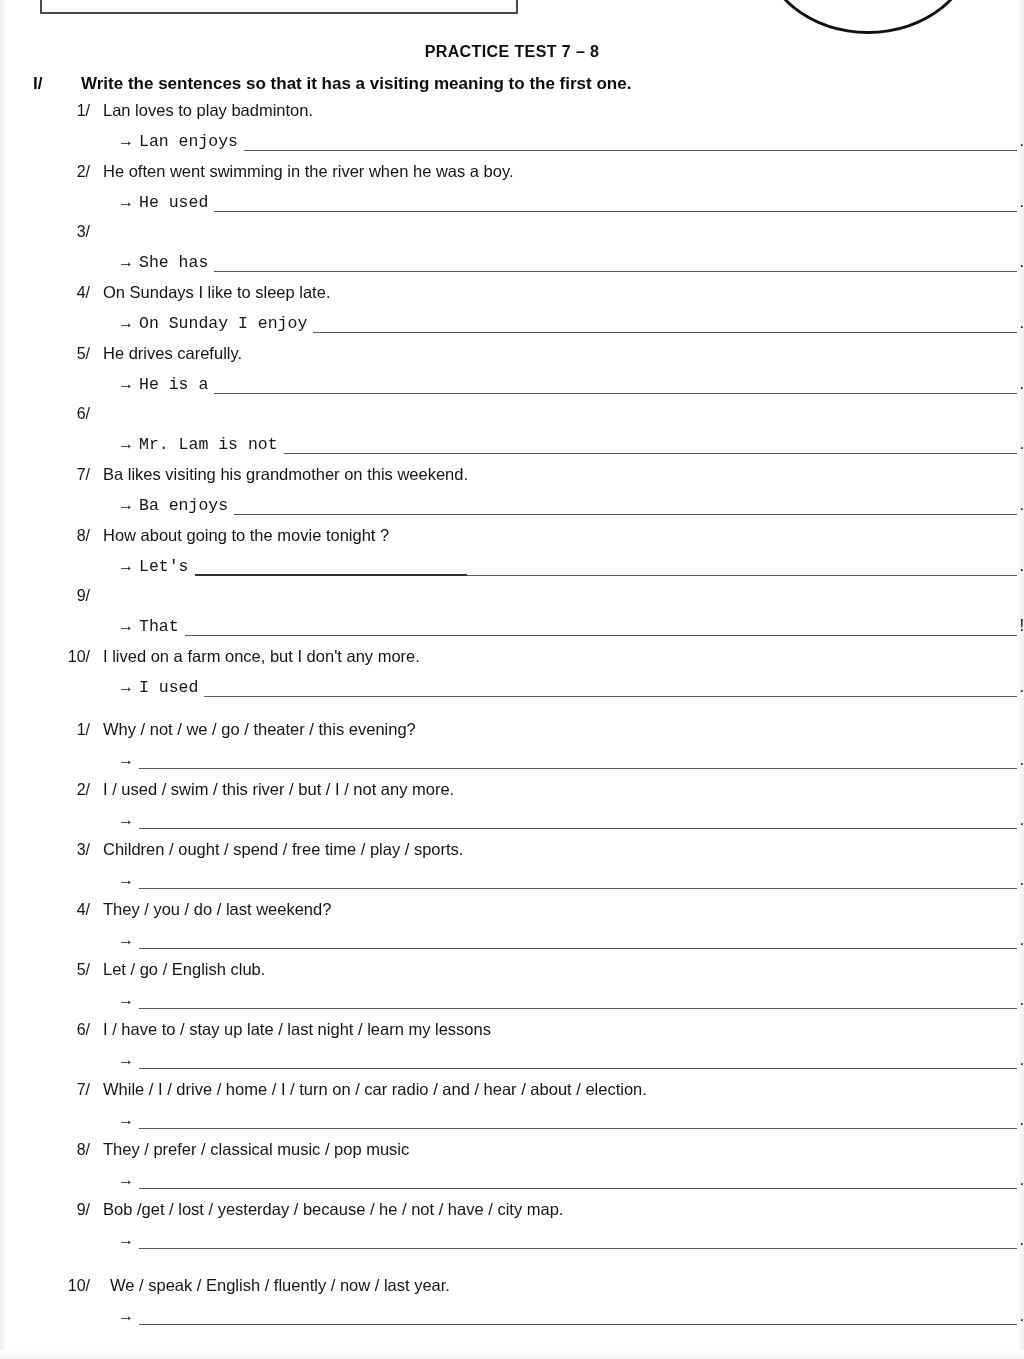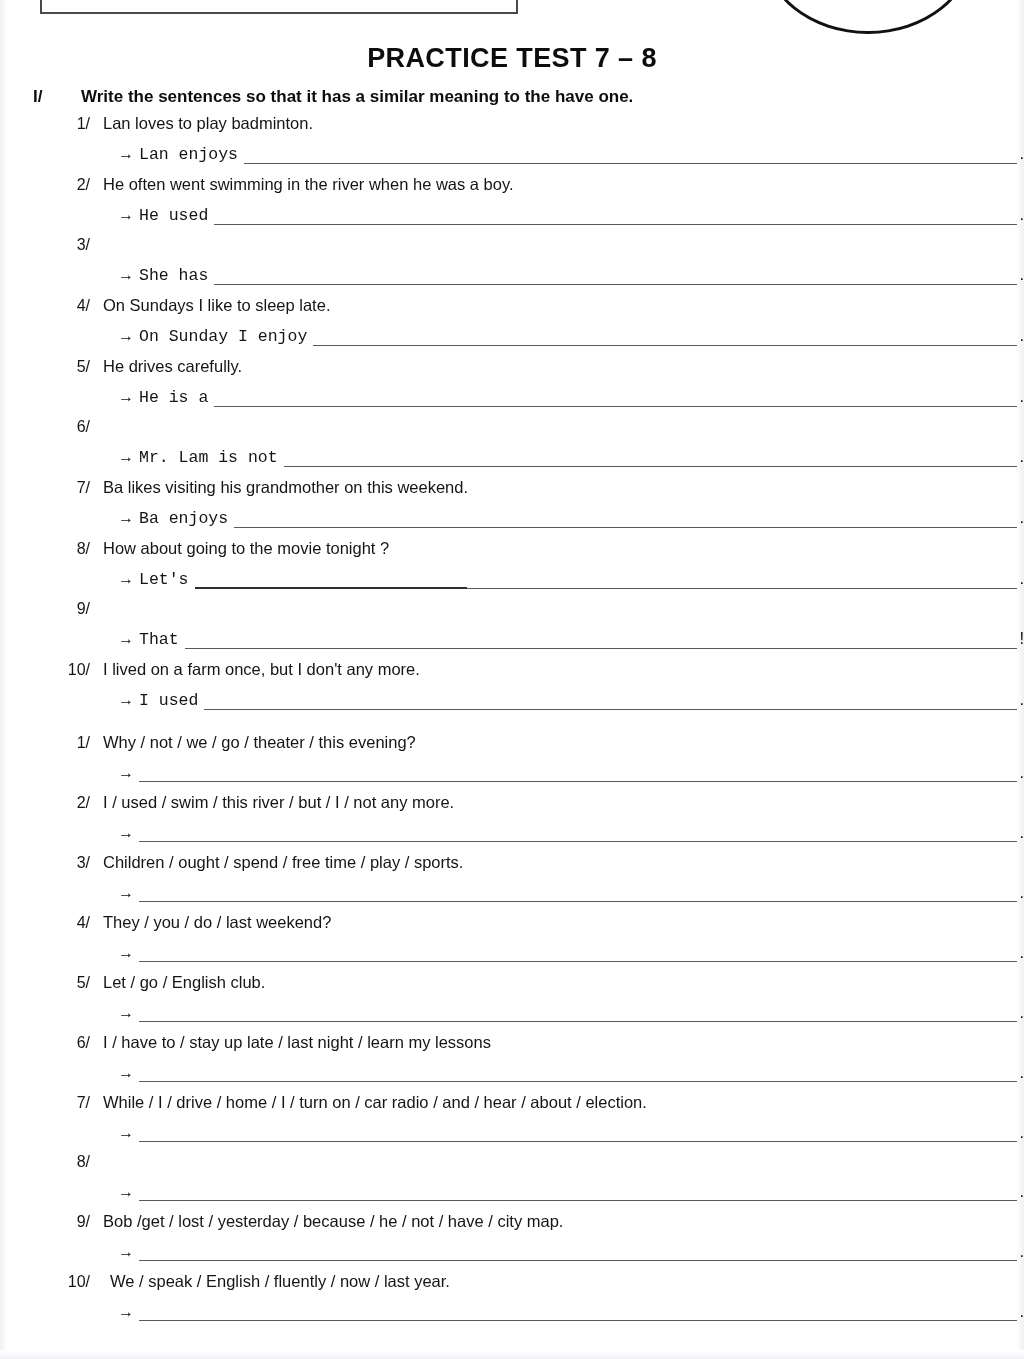--- a/index.html
+++ b/index.html
@@ -69,21 +69,21 @@
   }
 
   .content {
     position: absolute;
     left: 0; top: 0;
     width: 1024px;
   }
 
   .doc-title {
     text-align: center;
-    font-size: 27px;
+    font-size: 16px;
     font-weight: bold;
     letter-spacing: 0.4px;
     margin: 0;
     padding: 43px 0 0 0;
     color: #0d0d0d;
   }
 
   .section {
     margin-top: 13px;
   }
@@ -124,20 +124,21 @@
     padding-right: 13px;
     box-sizing: border-box;
     font-size: 16px;
   }
   .item-text {
     flex: 1 1 auto;
     white-space: nowrap;
   }
   .item-text.extra-indent {
     padding-left: 7px;
+    margin-top: 16px;
   }
 
   .item-answer {
     display: flex;
     align-items: baseline;
     font-size: 16.5px;
     line-height: 28.5px;
     padding-left: 118px;
     color: #151515;
   }
@@ -195,21 +196,21 @@
 
 <div class="top-box"></div>
 <div class="top-arc"></div>
 
 <div class="content">
   <h1 class="doc-title">PRACTICE TEST 7 – 8</h1>
   <div id="sections-root">
       <div class="section">
         <div class="section-heading">
           <span class="section-roman">I/</span>
-          <span class="section-title">Write the sentences so that it has a similar meaning to the have one.</span>
+          <span class="section-title">Write the sentences so that it has a visiting meaning to the first one.</span>
         </div>
         <div class="items">
           <div class="item">
             <div class="item-prompt">
               <span class="item-num">1/</span>
               <span class="item-text">Lan loves to play badminton.</span>
             </div>
             <div class="item-answer">
               <span class="arrow-glyph">→</span>
               <span class="answer-lead">Lan enjoys</span>
@@ -399,20 +400,21 @@
             </div>
             <div class="item-answer">
               <span class="arrow-glyph">→</span>
               <span class="blank-rule"></span>
               <span class="end-punct">.</span>
             </div>
           </div>
           <div class="item">
             <div class="item-prompt">
               <span class="item-num">8/</span>
+              <span class="item-text">They / prefer / classical music / pop music</span>
             </div>
             <div class="item-answer">
               <span class="arrow-glyph">→</span>
               <span class="blank-rule"></span>
               <span class="end-punct">.</span>
             </div>
           </div>
           <div class="item">
             <div class="item-prompt">
               <span class="item-num">9/</span>

